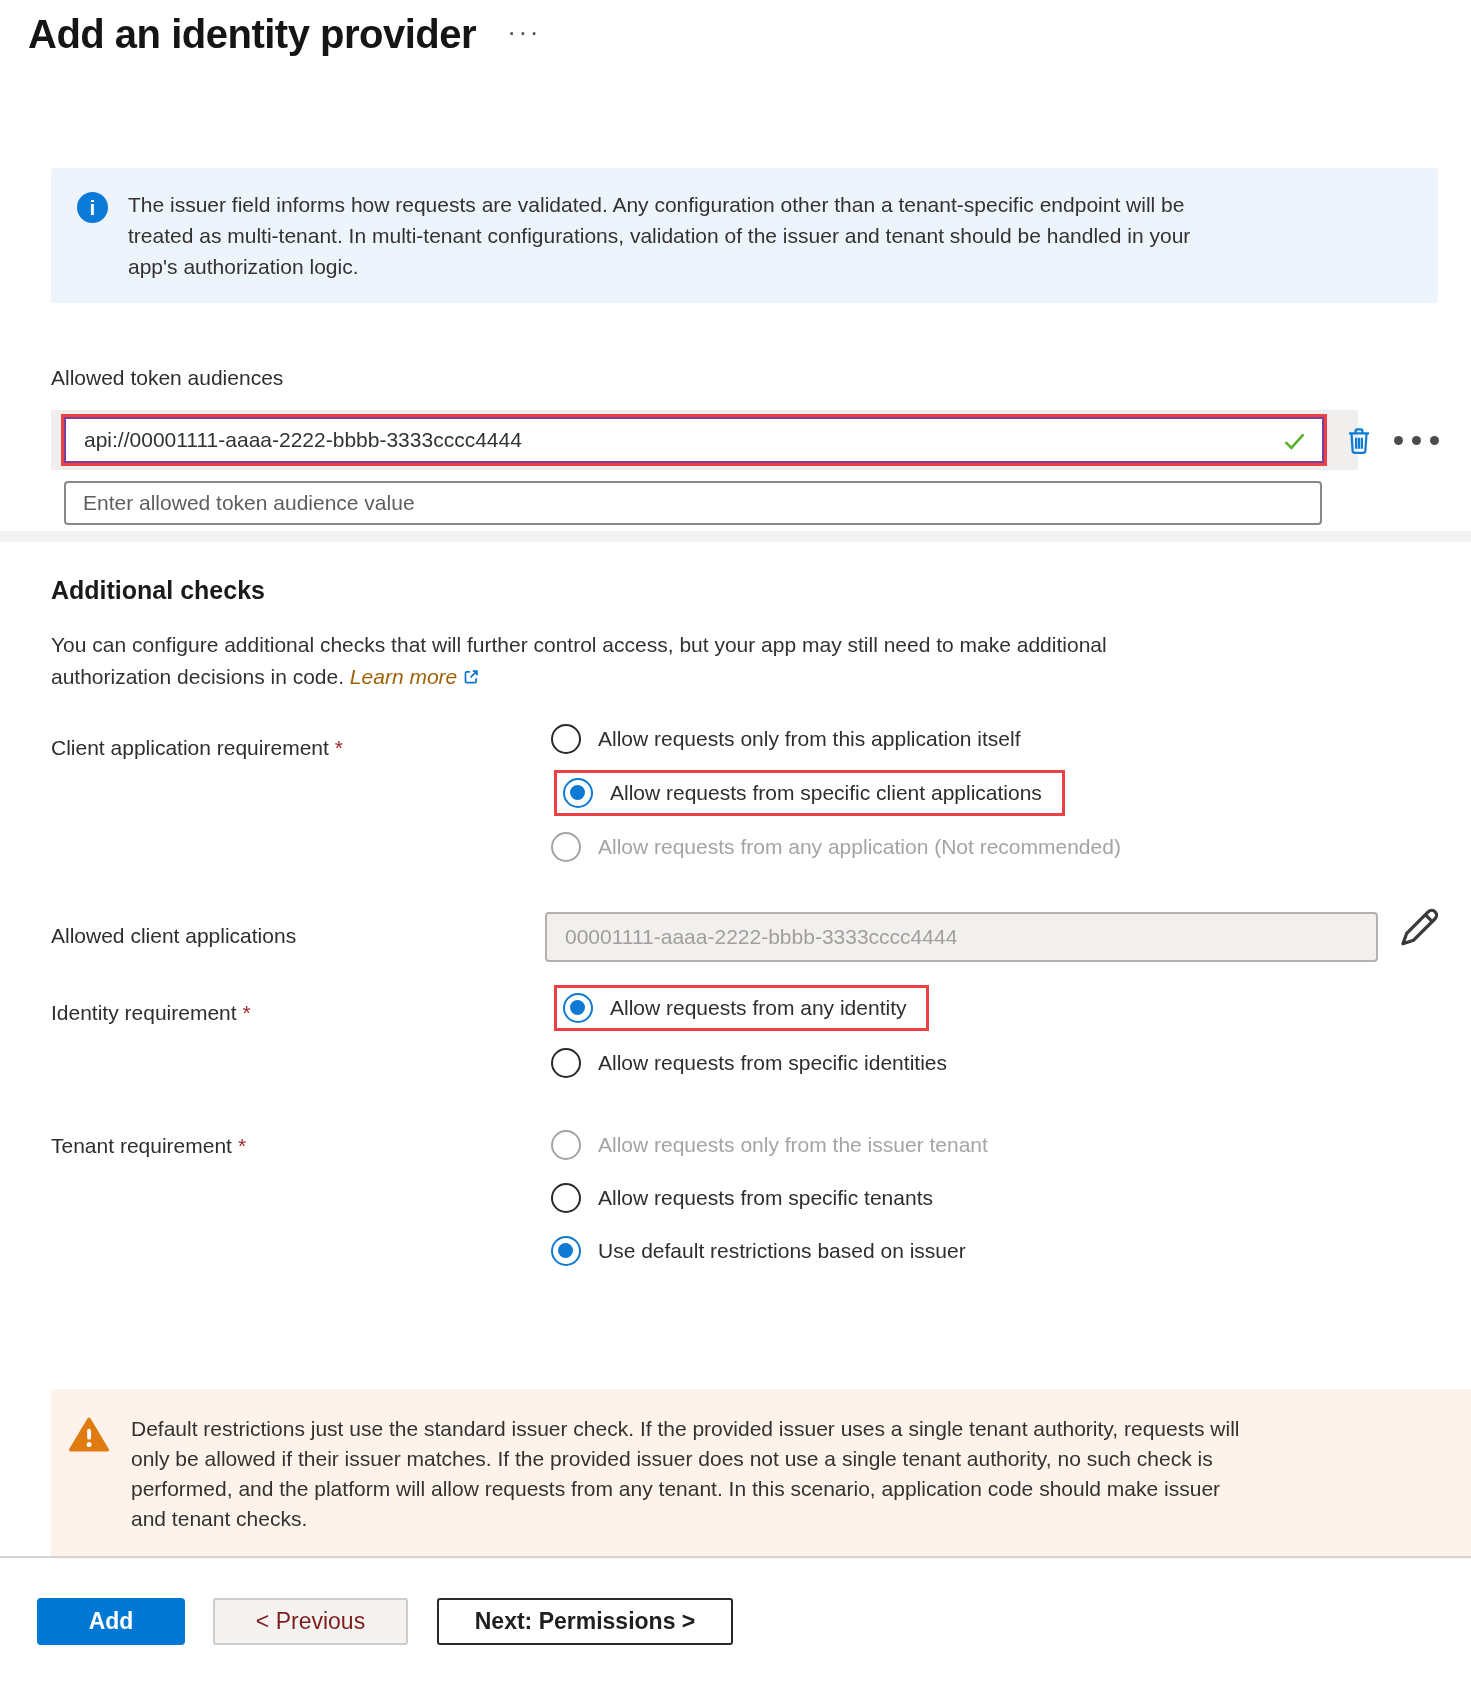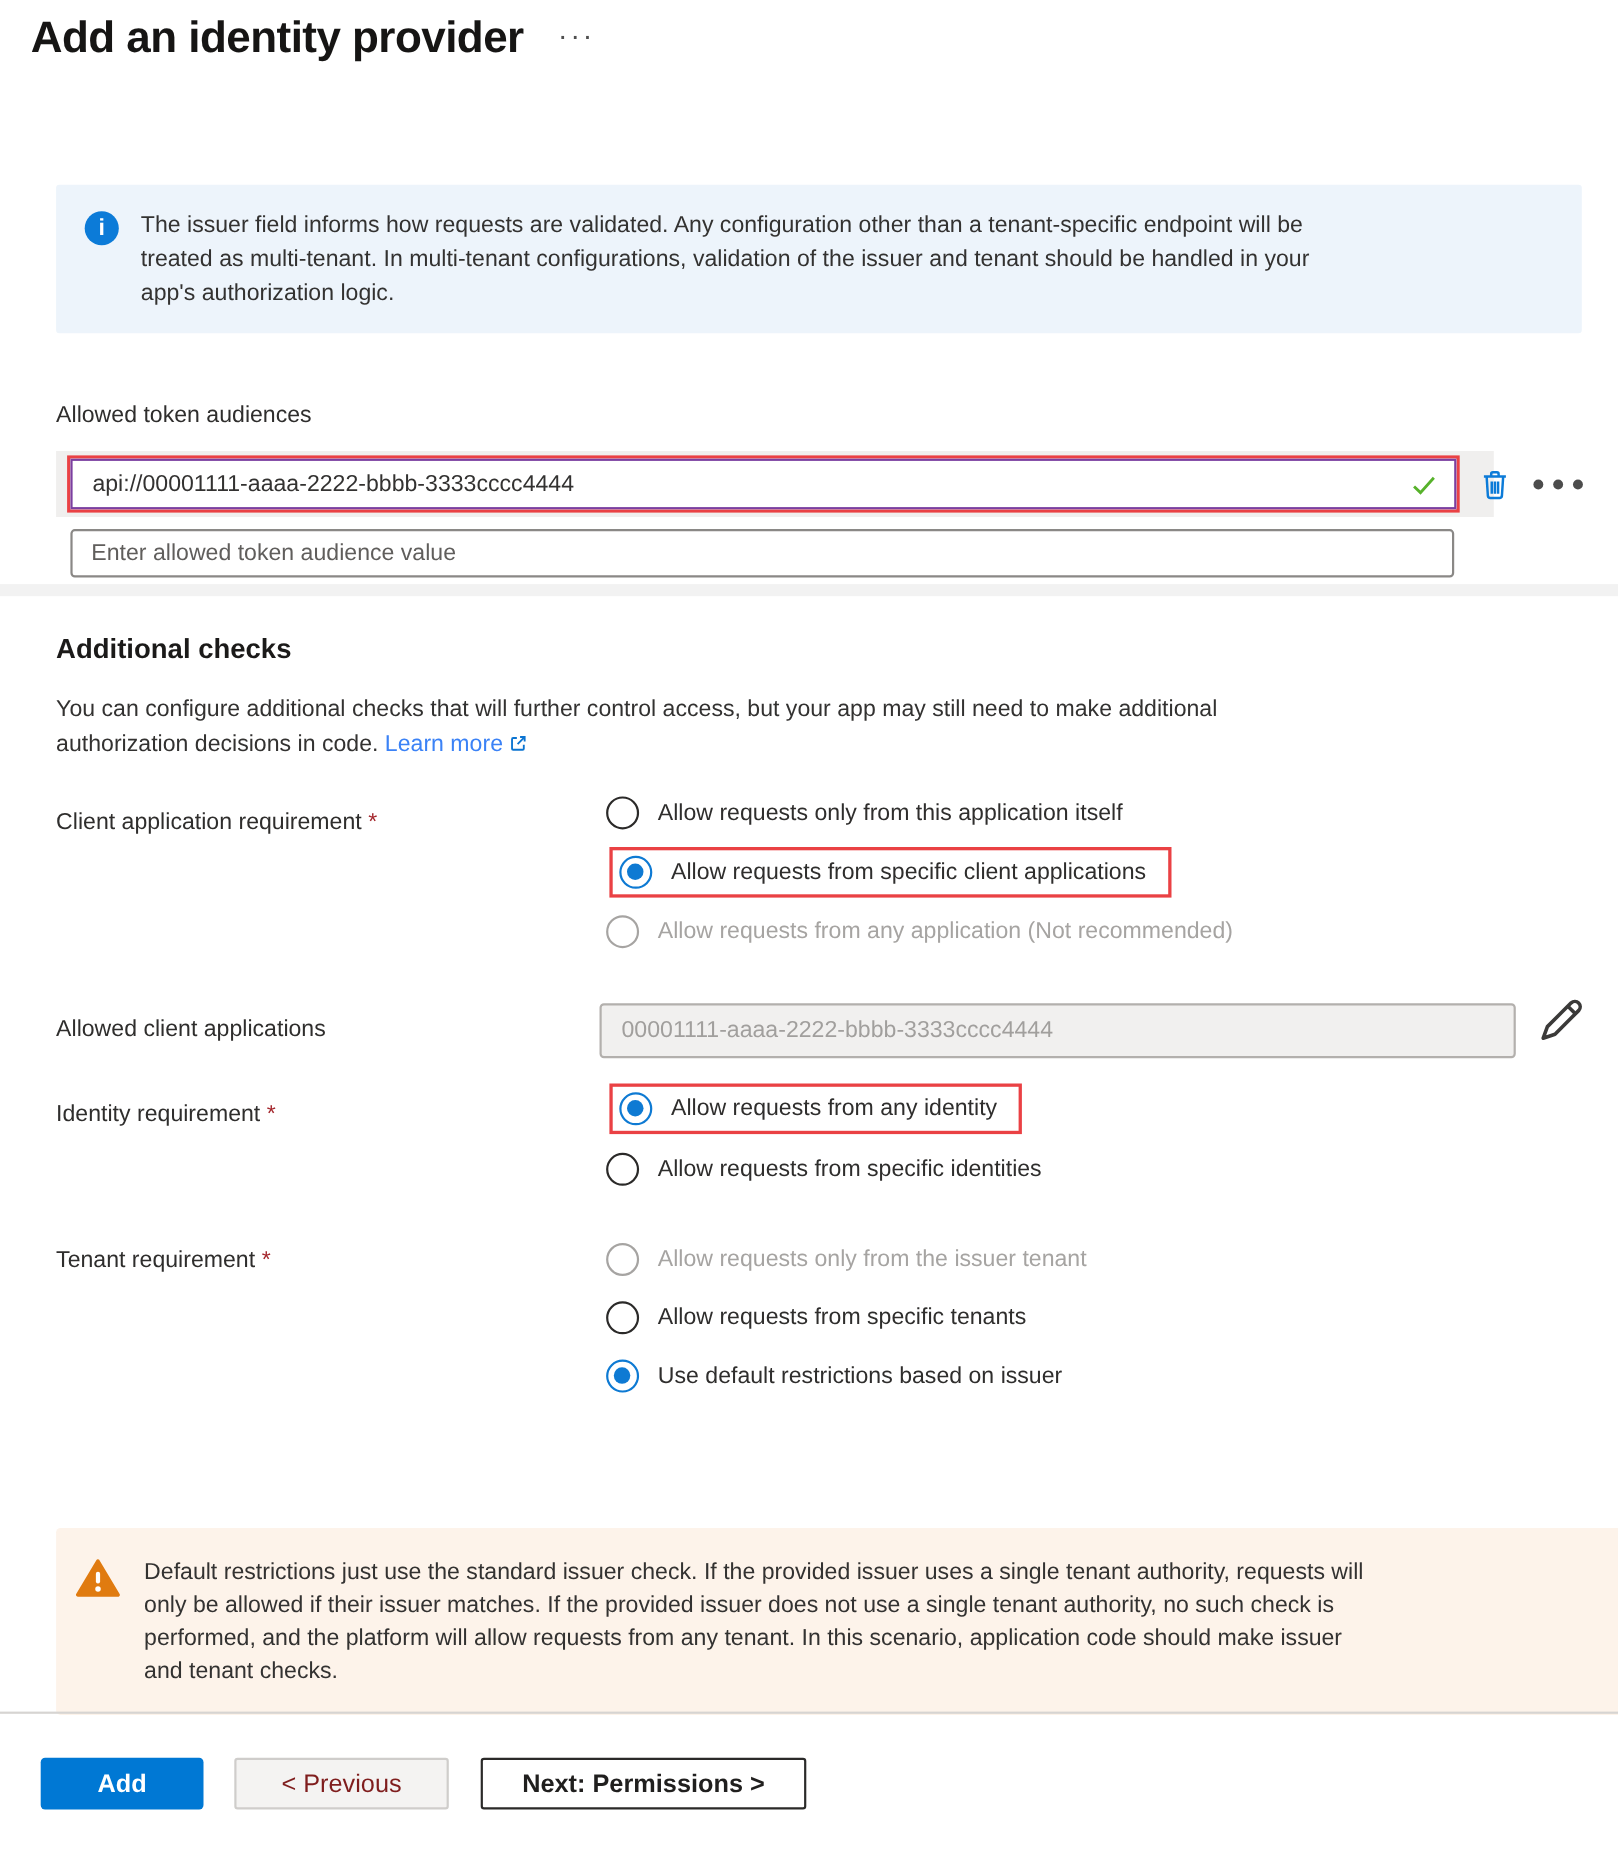--- a/index.html
+++ b/index.html
@@ -57,21 +57,21 @@
     font-size:21px; color:#333; font-family:"Liberation Sans",sans-serif; outline:none;
   }
   .audience-input2::placeholder { color:#605e5c; opacity:1; }
 
   .divider1 { left:0; top:531px; width:1471px; height:11px; background:#f2f2f2; }
 
   
   .additional-heading { left:51px; top:576px; font-size:25px; font-weight:700; color:#1b1a19; }
   .para { left:51px; top:629px; width:1260px; font-size:21px; line-height:32px; color:#333231; }
   .para .lines { white-space:pre;margin-top:47px; }
-  .learn-more { color:#3b82f6; text-decoration:none; cursor:pointer; }
+  .learn-more { color:#a16207; text-decoration:none; cursor:pointer;font-style:italic; }
   .ext-icon { display:inline-block; vertical-align:-2px; margin-left:5px; }
 
   
   .field-label { font-size:21px; color:#2f2e2d; }
   .req { color:#a4262c; margin-left:6px; }
 
   
   .opts { display:flex; flex-direction:column; }
   .opt-row { display:flex; align-items:center; padding-left:9px; }
   .opt-row.hl { padding-left:0;margin-left:12px; }

